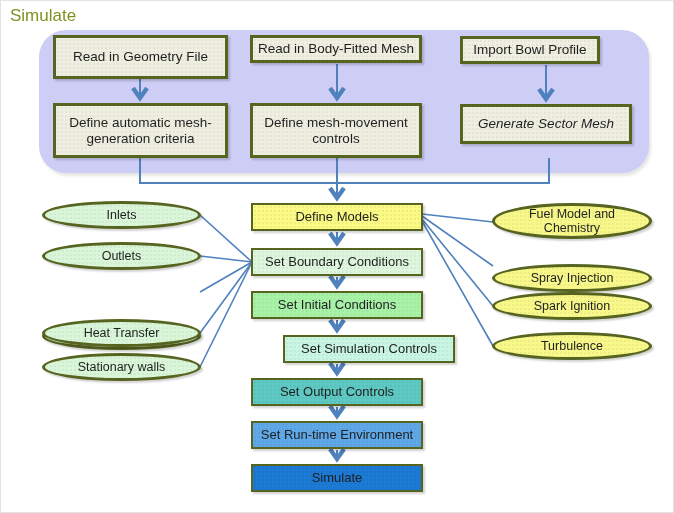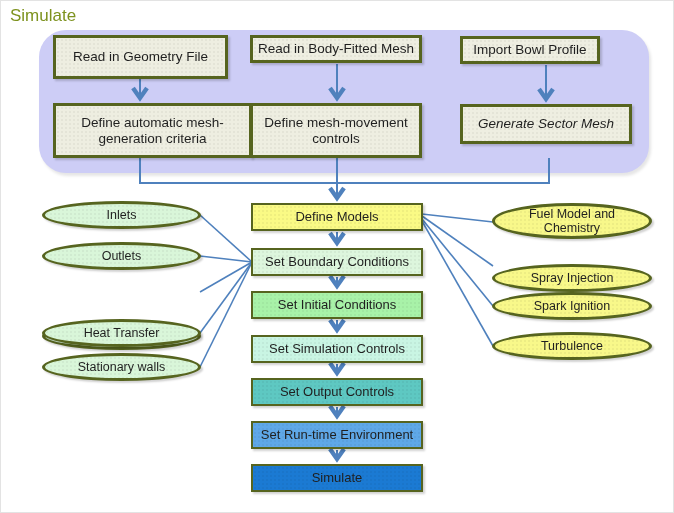--- a/index.html
+++ b/index.html
@@ -35,26 +35,26 @@
     background-size:4px 4px;
     font-size:13.5px;line-height:1.18;
     box-shadow:2px 2px 2px rgba(0,0,0,0.18);
     padding:2px 4px;
   }
   
   .r1c1{left:52px;top:34px;width:175px;height:44px;}
   .r1c2{left:249px;top:34px;width:172px;height:28px;}
   .r1c3{left:459px;top:35px;width:140px;height:28px;}
   
-  .r2c1{left:52px;top:102px;width:199px;height:55px;}
+  .r2c1{left:52px;top:102px;width:175px;height:55px;}
   .r2c2{left:249px;top:102px;width:172px;height:55px;}
   .r2c3{left:459px;top:103px;width:172px;height:40px;font-style:italic;}
   
   .flow-node{left:250px;width:172px;height:28px;border-width:2.5px;font-size:13px;}
-  .f0{top:202px;} .f1{top:247px;} .f2{top:290px;} .f3{top:334px;}
+  .f0{top:202px;} .f1{top:247px;} .f2{top:290px;} .f3{top:334px;margin-left:32px;}
   .f4{top:377px;} .f5{top:420px;} .f6{top:463px;}
   
   .ellipse{
     border-radius:50%;
     font-size:12.5px;line-height:1.12;
     border-width:3px;
     padding:2px 16px;
   }
   .left-el{left:41px;width:159px;height:28px;}
   .l0{top:200px;} .l1{top:241px;} .l2{top:277px;margin-top:44px;} .l3{top:318px;} .l4{top:352px;}

